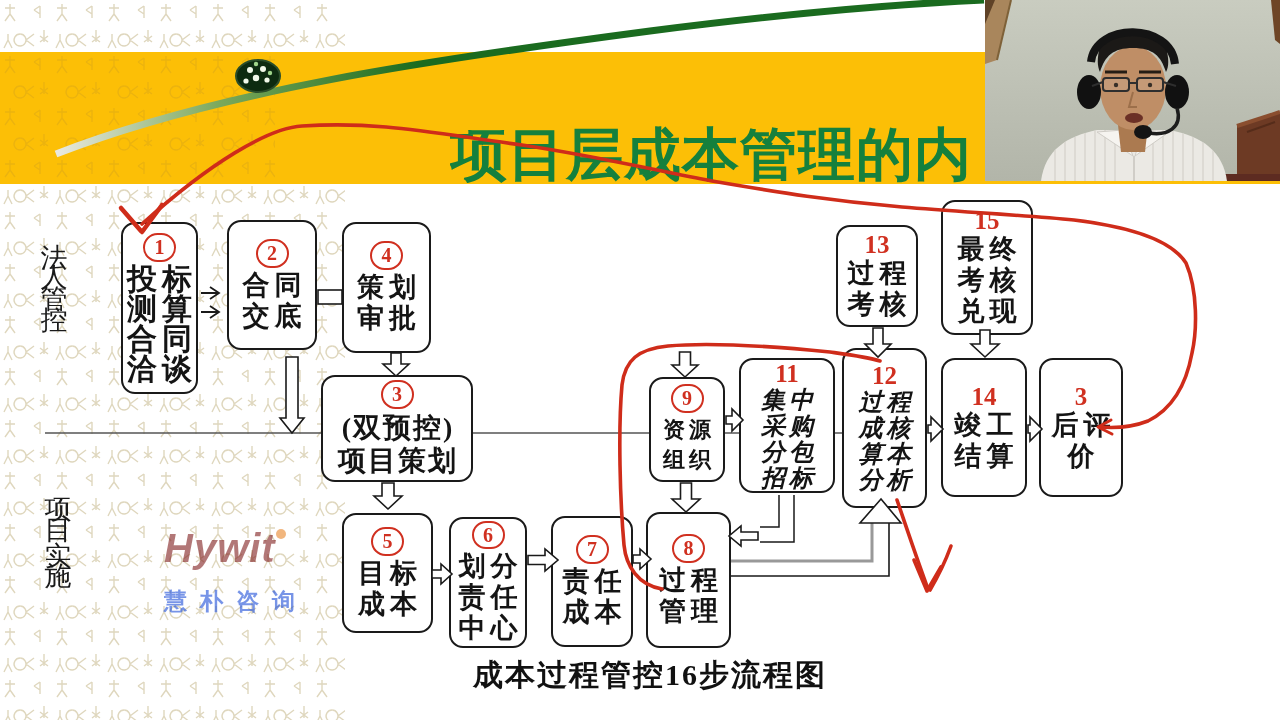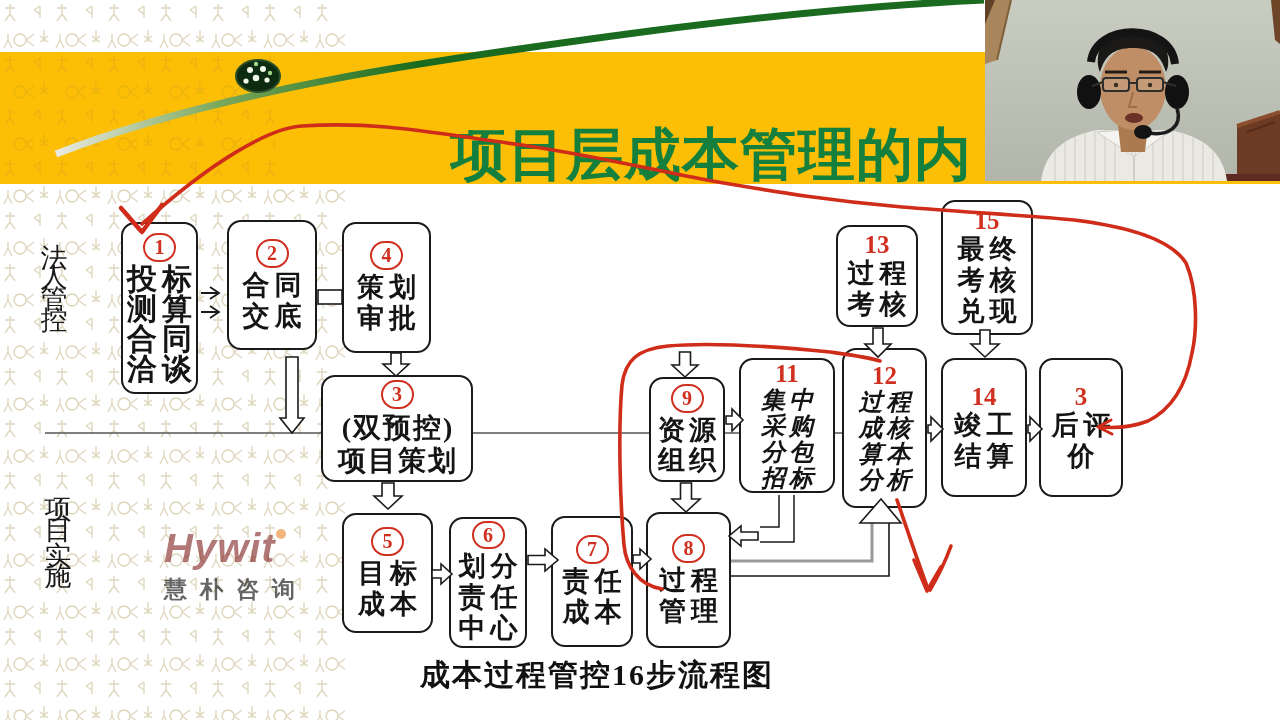--- a/index.html
+++ b/index.html
@@ -25,31 +25,31 @@
   .n-circ{color:#d03020;border:2px solid #d03020;border-radius:16px;min-width:25px;height:25px;
           line-height:24px;text-align:center;font-size:20px;font-weight:600;padding:0 2px;
           margin-bottom:2px;}
   .n-plain{color:#d03020;font-size:25px;line-height:26px;font-weight:600;}
   .bl{color:#141414;font-weight:600;font-size:27px;line-height:31px;letter-spacing:5px;
       margin-right:-5px;white-space:nowrap;}
   .fs26 .bl{font-size:30px;line-height:30px;}
   .fs28w .bl{font-size:28px;line-height:33px;letter-spacing:2px;margin-right:-2px;}
   .fs26w .bl{font-size:25px;line-height:31px;letter-spacing:2px;margin-right:-2px;}
   .fs24 .bl{font-size:24px;line-height:26px;letter-spacing:4px;margin-right:-4px;font-style:italic;}
-  .fs25 .bl{font-size:27px;line-height:30px;letter-spacing:4px;margin-right:-4px;}
-  
-  #caption{position:absolute;left:420px;top:655px;width:460px;text-align:left;
+  .fs25 .bl{font-size:22px;line-height:30px;letter-spacing:4px;margin-right:-4px;}
+  
+  #caption{position:absolute;left:420px;top:655px;width:460px;text-align:center;
            font-size:30px;font-weight:600;color:#111;z-index:6;letter-spacing:2px;}
   
   #logo{position:absolute;left:164px;top:526px;z-index:5;opacity:.6;}
   #logo .brand{font-family:"Liberation Sans","DejaVu Sans",sans-serif;font-weight:800;
                font-style:italic;font-size:40px;color:#7f1d1d;letter-spacing:1px;position:relative;}
   #logo .dot{position:absolute;width:10px;height:10px;border-radius:50%;background:#e8862a;
              left:112px;top:3px;}
-  #logo .sub{font-size:23px;color:#000000;letter-spacing:13px;margin-top:3px;font-weight:600;}
+  #logo .sub{font-size:23px;color:#1d4ed8;letter-spacing:13px;margin-top:15px;font-weight:600;}
   
   #fgsvg{position:absolute;left:0;top:0;z-index:40;pointer-events:none;}
   #redsvg{position:absolute;left:0;top:0;z-index:45;pointer-events:none;}
   
   #webcam{position:absolute;left:985px;top:0;width:295px;height:181px;z-index:60;}
 </style>
 </head>
 <body>
 
 <div id="stage">

